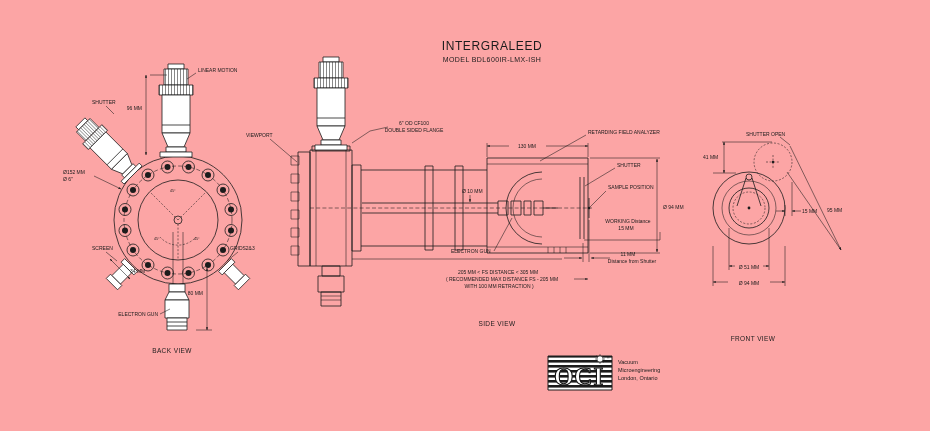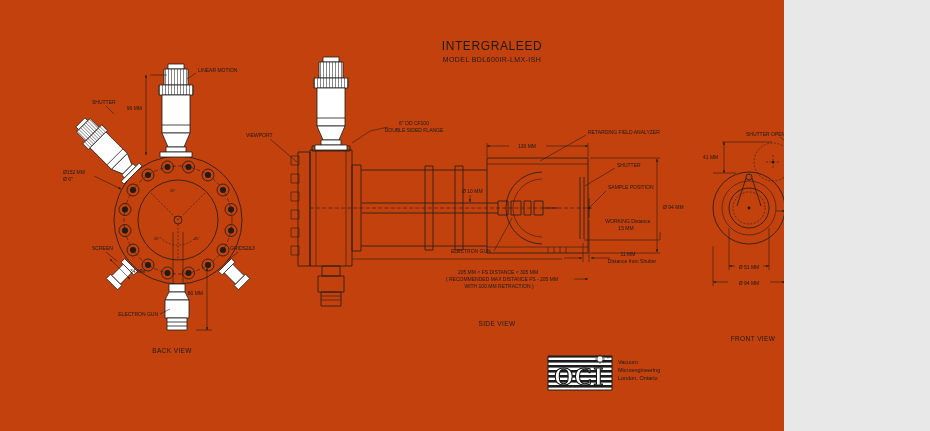--- a/index.html
+++ b/index.html
@@ -1,16 +1,16 @@
 <!DOCTYPE html>
 <html><head>
 <meta charset="utf-8">
 <style>
   html,body{margin:0;padding:0;background:#e8e8e8;}
-  .canvas{position:relative;width:784px;height:431px;background:#c2410c;overflow:hidden;
+  .canvas{position:relative;width:930px;height:431px;background:#fca5a5;overflow:hidden;
           font-family:"Liberation Sans", sans-serif;text-align:center;}
   svg{display:block;}
   svg *{vector-effect:non-scaling-stroke;}
   .ink{stroke:#1c1c1c;fill:none;stroke-width:0.8;}
   .thin{stroke:#1c1c1c;fill:none;stroke-width:0.55;}
   .dash{stroke-dasharray:4 2.2;}
   .hid{stroke-dasharray:2 1.6;}
   text{fill:#1c1c1c;stroke:none;font-family:"Liberation Sans", sans-serif;}
   .t-title{font-size:12px;letter-spacing:0.6px;}
   .t-sub{font-size:7px;letter-spacing:0.4px;}

